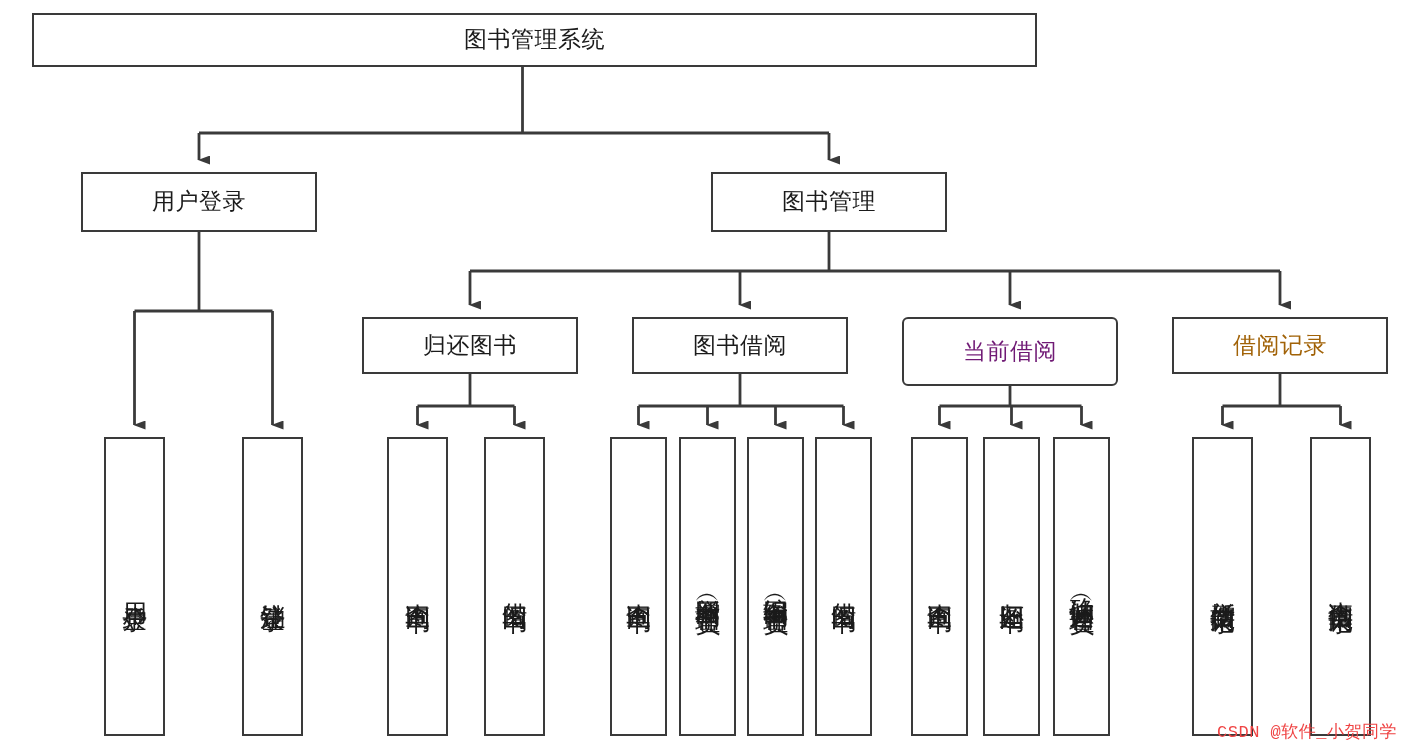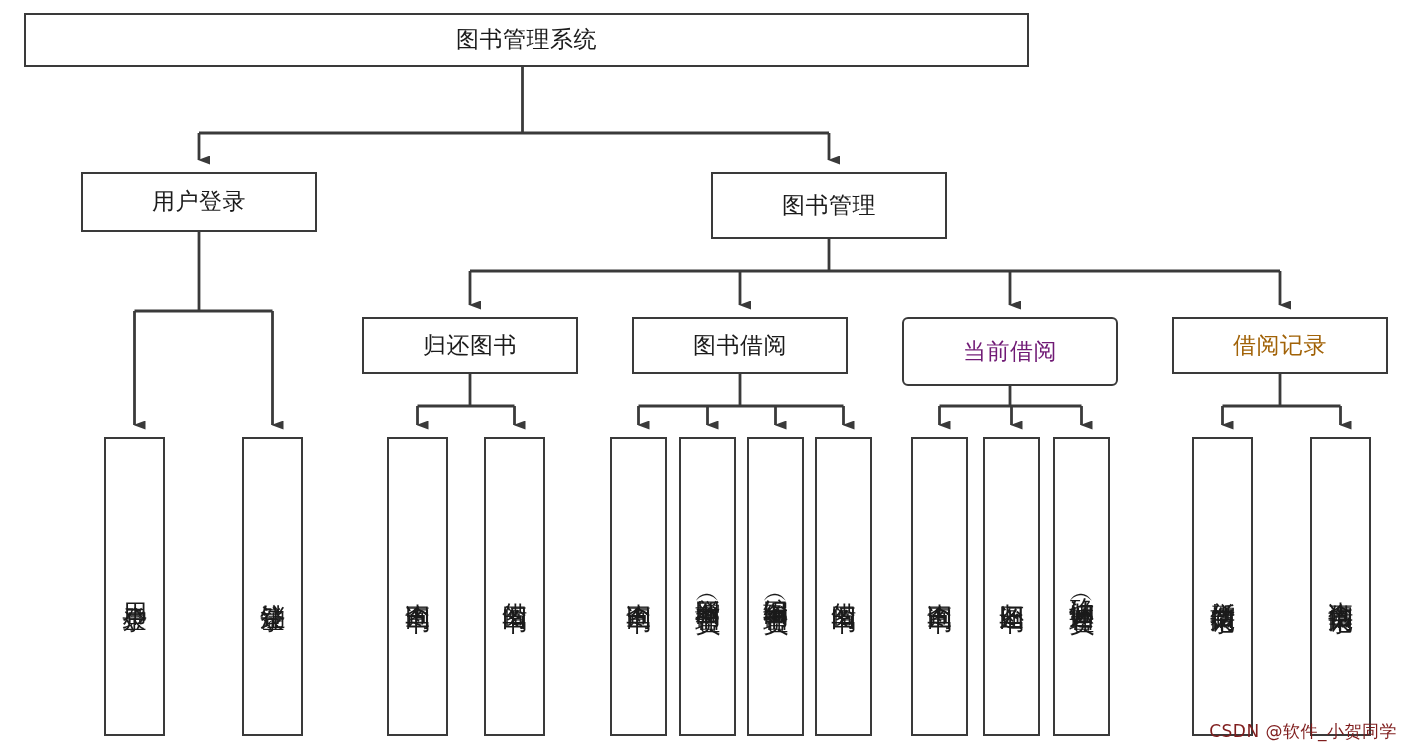--- a/index.html
+++ b/index.html
@@ -58,23 +58,24 @@
     line-height: 1.18;
     letter-spacing: 2px;
     white-space: nowrap;
     max-height: 282px;
   }
   .watermark {
     position: absolute;
     right: 8px;
     bottom: 4px;
     font-size: 17px;
-    color: #7f1d1d;
+    color: #ef4444;
     white-space: nowrap;
     letter-spacing: 0.5px;
+    font-family: Liberation Mono, monospace;
   }
 </style>
 </head>
 <body>
 
 <div id="diagram-root">
 
   <svg id="edges" viewBox="0 0 1405 747" xmlns="http://www.w3.org/2000/svg">
     <defs>
       <marker id="arrowhead" markerWidth="9" markerHeight="12" refX="4.5" refY="11" orient="auto" markerUnits="userSpaceOnUse">
@@ -112,27 +113,27 @@
         <path d="M 1011.5 406 L 1011.5 425" stroke="#3a3a3a" stroke-width="2.8" fill="none" marker-end="url(#arrowhead)"></path>
         <path d="M 1081.5 406 L 1081.5 425" stroke="#3a3a3a" stroke-width="2.8" fill="none" marker-end="url(#arrowhead)"></path>
         <path d="M 1280 374 L 1280 406" stroke="#3a3a3a" stroke-width="2.8" fill="none"></path>
         <path d="M 1222.5 406 L 1340.5 406" stroke="#3a3a3a" stroke-width="2.8" fill="none"></path>
         <path d="M 1222.5 406 L 1222.5 425" stroke="#3a3a3a" stroke-width="2.8" fill="none" marker-end="url(#arrowhead)"></path>
         <path d="M 1340.5 406 L 1340.5 425" stroke="#3a3a3a" stroke-width="2.8" fill="none" marker-end="url(#arrowhead)"></path>
       </g>
   </svg>
 
   <div id="node-layer">
-      <div class="node horiz" style="left: 24px; top: 13px; width: 1005px; height: 54px; border-color: rgb(58, 58, 58); background: rgb(255, 255, 255); color: rgb(27, 27, 27);">
+      <div class="node horiz" style="left: 32px; top: 13px; width: 1005px; height: 54px; border-color: rgb(58, 58, 58); background: rgb(255, 255, 255); color: rgb(27, 27, 27);">
         <span class="node-label">图书管理系统</span>
       </div>
       <div class="node horiz" style="left: 81px; top: 172px; width: 236px; height: 60px; border-color: rgb(58, 58, 58); background: rgb(255, 255, 255); color: rgb(27, 27, 27);">
         <span class="node-label">用户登录</span>
       </div>
-      <div class="node horiz" style="left: 711px; top: 172px; width: 236px; height: 67px; border-color: rgb(58, 58, 58); background: rgb(255, 255, 255); color: rgb(27, 27, 27);">
+      <div class="node horiz" style="left: 711px; top: 172px; width: 236px; height: 60px; border-color: rgb(58, 58, 58); background: rgb(255, 255, 255); color: rgb(27, 27, 27);">
         <span class="node-label">图书管理</span>
       </div>
       <div class="node horiz" style="left: 362px; top: 317px; width: 216px; height: 57px; border-color: rgb(58, 58, 58); background: rgb(255, 255, 255); color: rgb(27, 27, 27);">
         <span class="node-label">归还图书</span>
       </div>
       <div class="node horiz" style="left: 632px; top: 317px; width: 216px; height: 57px; border-color: rgb(58, 58, 58); background: rgb(255, 255, 255); color: rgb(27, 27, 27);">
         <span class="node-label">图书借阅</span>
       </div>
       <div class="node horiz" style="left: 902px; top: 317px; width: 216px; height: 69px; border-color: rgb(58, 58, 58); background: rgb(255, 255, 255); color: #701a75; border-radius: 6px;">
         <span class="node-label">当前借阅</span>

